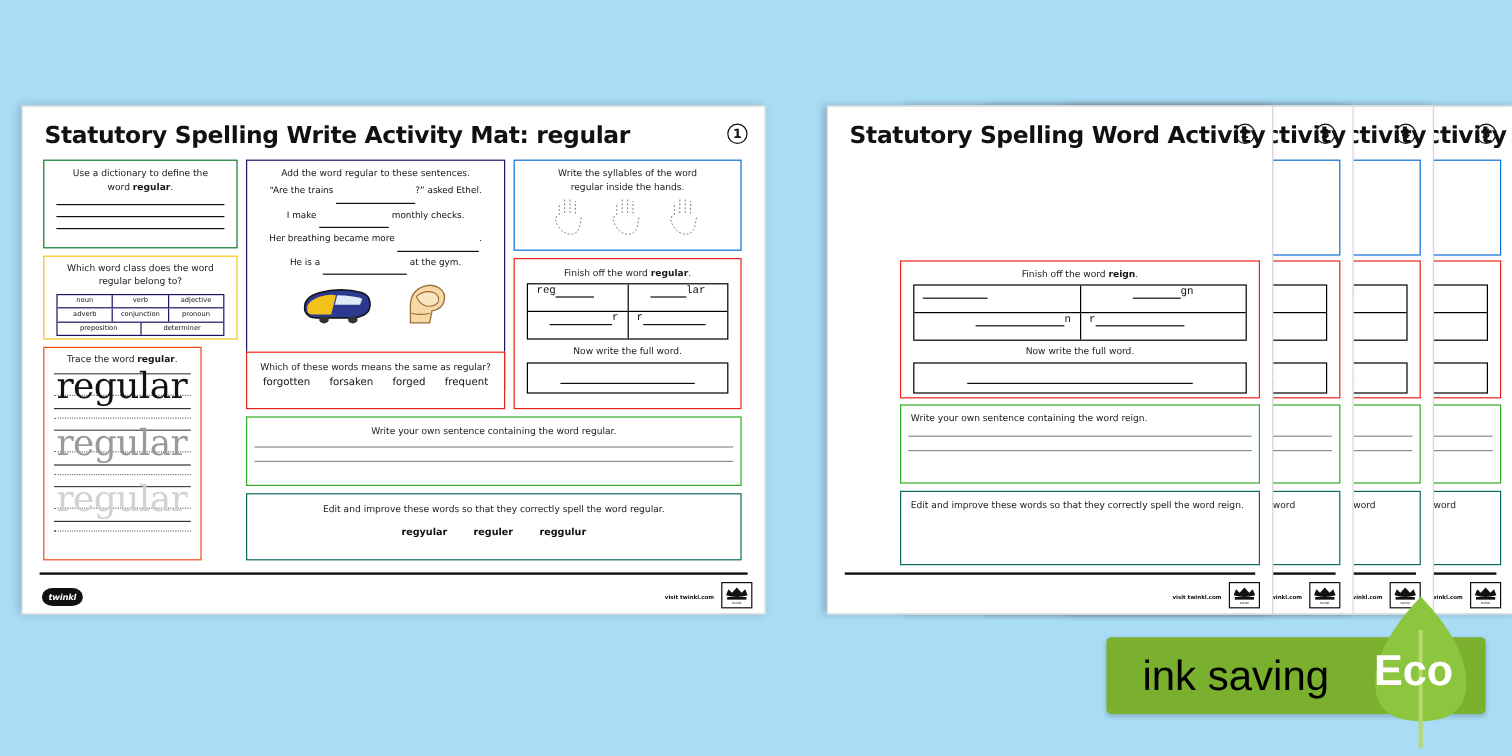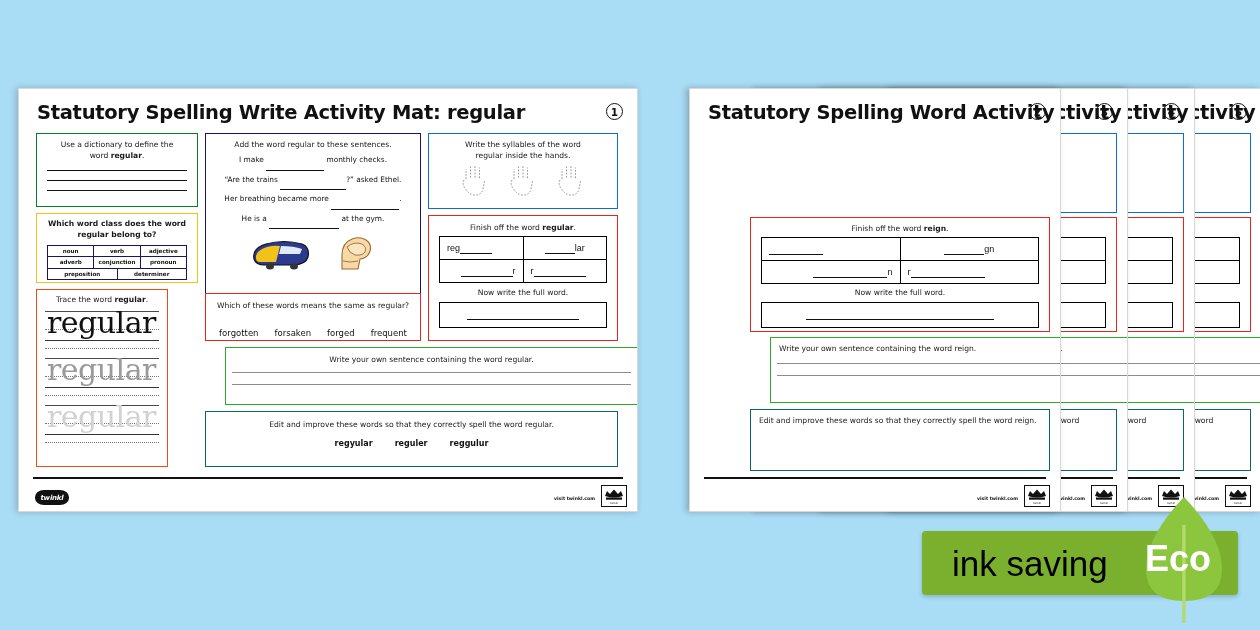--- a/index.html
+++ b/index.html
@@ -43,24 +43,24 @@
   }
 
   .box {
     position: absolute;
     background: #fff;
     border: 1.8px solid #000;
   }
   .b-green  { border-color: #0c7a2d; }
   .b-navy   { border-color: #1b1464; }
   .b-blue   { border-color: #0a6fd4; }
-  .b-yellow { border-color: #f5c21a; font-weight: bold; }
+  .b-yellow { border-color: #f5c21a; }
   .b-red    { border-color: #e8251c; }
   .b-orange { border-color: #ef4a17; }
-  .b-lgreen { border-color: #2faa24; margin-left: 20px; }
+  .b-lgreen { border-color: #2faa24; }
   .b-teal   { border-color: #0a6a5e; }
 
   .q {
     font-family: "DejaVu Sans", sans-serif;
     font-size: 7.6px; color: #1a1a1a; text-align: center;
     line-height: 1.5; padding: 5px 6px 0 6px;
   }
   .q b { font-weight: bold; }
   .q-l { text-align: left; }
 
@@ -110,22 +110,22 @@
 
   
   .hands { display: flex; justify-content: center; gap: 16px; margin-top: 1px; }
 
   
   .fo-grid { margin: 3px 10px 0 10px; border: 1.6px solid #000; display: flex; flex-direction: column; }
   .fo-row { display: flex; border-bottom: 1.6px solid #000; }
   .fo-row:last-child { border-bottom: none; }
   .fo-cell {
     flex: 1; border-right: 1.6px solid #000; height: 22px;
-    display: flex; align-items: center; font-size: 9px; color: #111;
-    padding: 0 7px; font-family: Liberation Sans, sans-serif; white-space: nowrap;
+    display: flex; align-items: flex-start; font-size: 9px; color: #111;
+    padding: 0 7px; font-family: Liberation Mono, monospace; white-space: nowrap;
   }
   .fo-cell:last-child { border-right: none; }
   .fo-cell.r { justify-content: flex-end; }
   .fo-cell.l { justify-content: flex-start; }
   .fo-cell.c { justify-content: center; }
   .u { display: inline-block; border-bottom: 1.3px solid #111; }
 
   .fullword-box { margin: 3px 10px 0 10px; border: 1.6px solid #000; height: 26px; position: relative; }
   .fullword-box .ln { position: absolute; left: 16%; right: 16%; bottom: 7px; border-bottom: 1.4px solid #111; }
 
@@ -561,25 +561,25 @@
               <div class="mid-rule"></div>
               <div class="base-rule"></div>
               <div class="dot-rule"></div>
             <div class="trace-word tw3">regular</div>
           </div>
         </div>
       </div>
 
       <div class="box b-navy" style="left:186px; top:44px; width:216px; height:192px;">
         <div class="q" style="padding-top:5px"><span>Add the word </span><span>regular</span><span> to these sentences.</span></div>
+        <div class="sent">
+          <span>“Are the trains</span> <span class="blank" style="width:66px">&nbsp;</span><span>?” asked Ethel.</span>
+        </div>
         <div class="sent" style="margin-top:1px">
           <span>I make</span> <span class="blank" style="width:58px">&nbsp;</span> <span>monthly checks.</span>
-        </div>
-        <div class="sent">
-          <span>“Are the trains</span> <span class="blank" style="width:66px">&nbsp;</span><span>?” asked Ethel.</span>
         </div>
         <div class="sent">
           <span>Her breathing became more</span> <span class="blank" style="width:68px">&nbsp;</span><span>.</span>
         </div>
         <div class="sent">
           <span>He is a</span> <span class="blank" style="width:70px">&nbsp;</span> <span>at the gym.</span>
         </div>
         <div class="pics">
           <svg class="train-svg" width="62" height="34" viewBox="0 0 62 34">
             <path d="M4 22 Q2 11 16 7 Q34 2 52 7 Q60 10 58 20 Q56 27 44 28 L14 28 Q6 28 4 22 Z" fill="#2b3a8f" stroke="#111" stroke-width="1.2"></path>
@@ -591,21 +591,21 @@
           <svg class="arm-svg" width="42" height="40" viewBox="0 0 42 40">
             <path d="M8 38 L8 24 Q8 12 18 8 Q26 5 32 9 Q38 13 36 20 Q34 27 26 28 L24 38 Z" fill="#f7d9a8" stroke="#9b6b2f" stroke-width="1.1"></path>
             <path d="M13 16 Q20 10 28 13 Q33 16 31 21 Q28 25 21 24 Q15 22 13 16 Z" fill="#fae5c2" stroke="#9b6b2f" stroke-width="0.9"></path>
             <path d="M9 30 Q16 32 24 30" fill="none" stroke="#9b6b2f" stroke-width="0.9"></path>
           </svg>
         </div>
       </div>
 
       <div class="box b-red" style="left:186px; top:204px; width:216px; height:48px;">
         <div class="q" style="padding-top:6px">Which of these words means the same as regular?</div>
-        <div class="missp" style="gap:16px; margin-top:17px; font-weight:normal; font-size:8.5px;">
+        <div class="missp" style="gap:16px; margin-top:3px; font-weight:normal; font-size:8.5px;">
           <span>forgotten</span>
           <span>forsaken</span>
           <span>forged</span>
           <span>frequent</span>
         </div>
       </div>
 
       <div class="box b-blue" style="left:409px; top:44px; width:190px; height:76px;">
         <div class="q">Write the syllables of the word</div>
         <div class="q" style="padding-top:0">regular inside the hands.</div>

